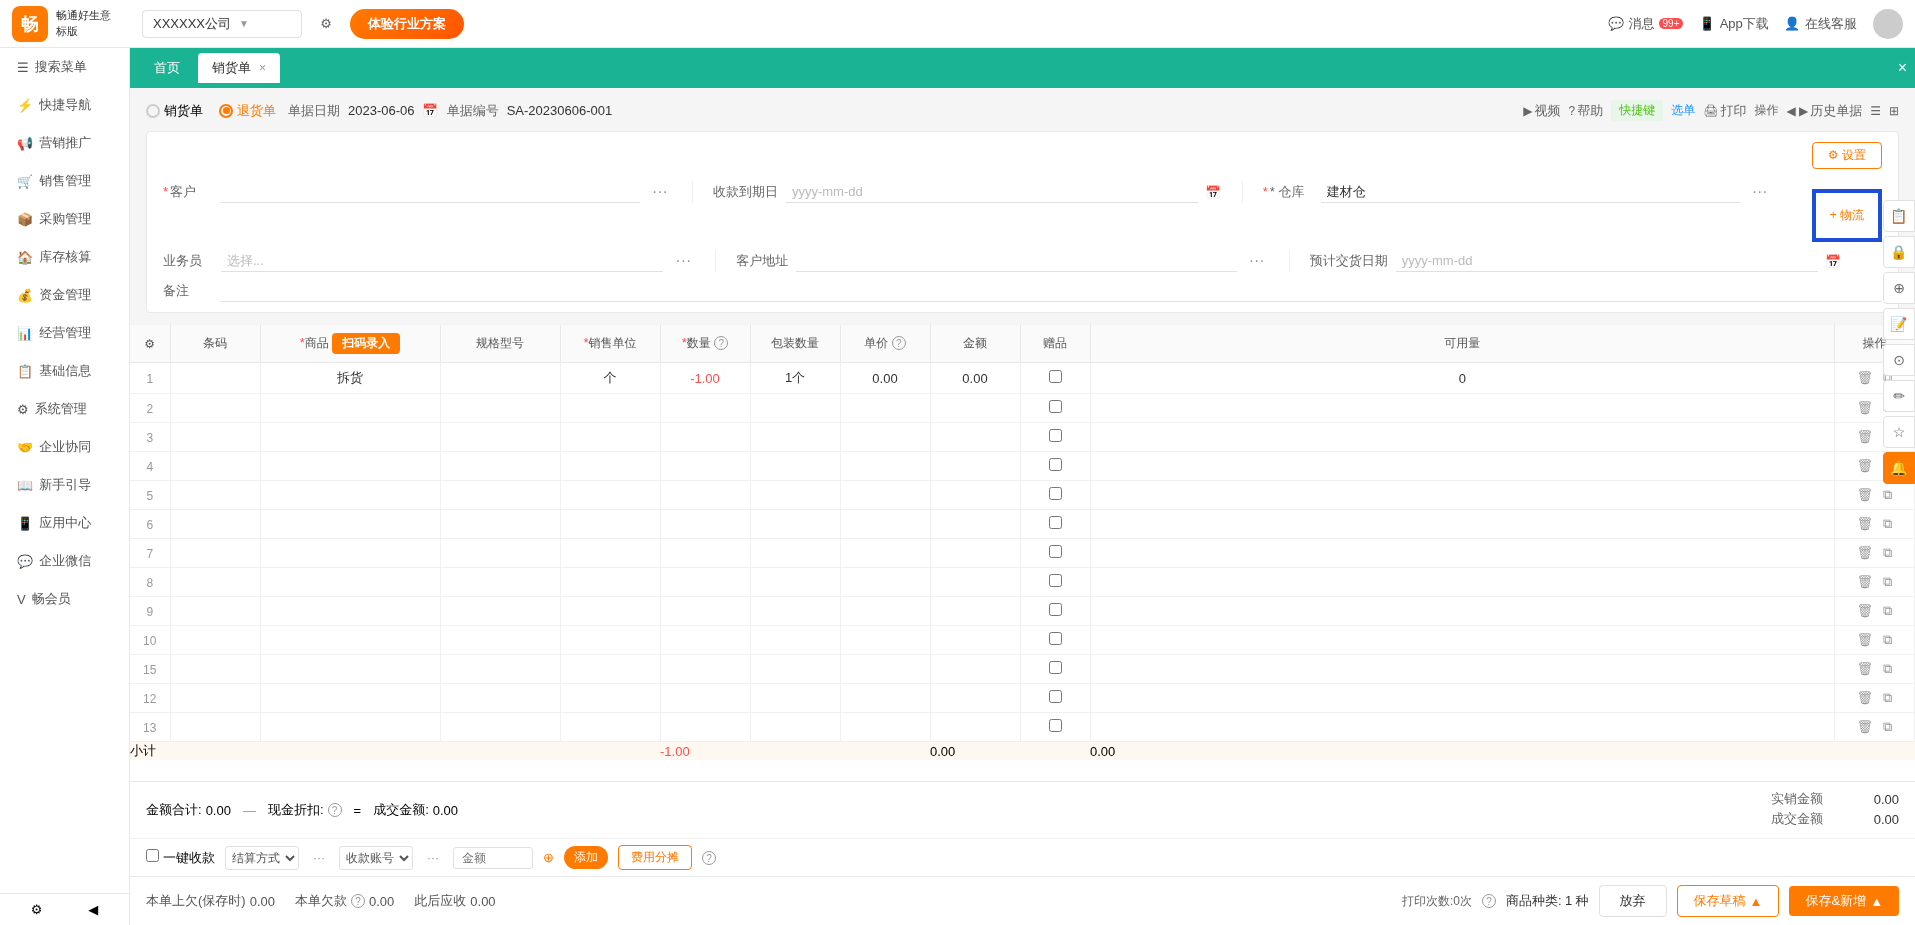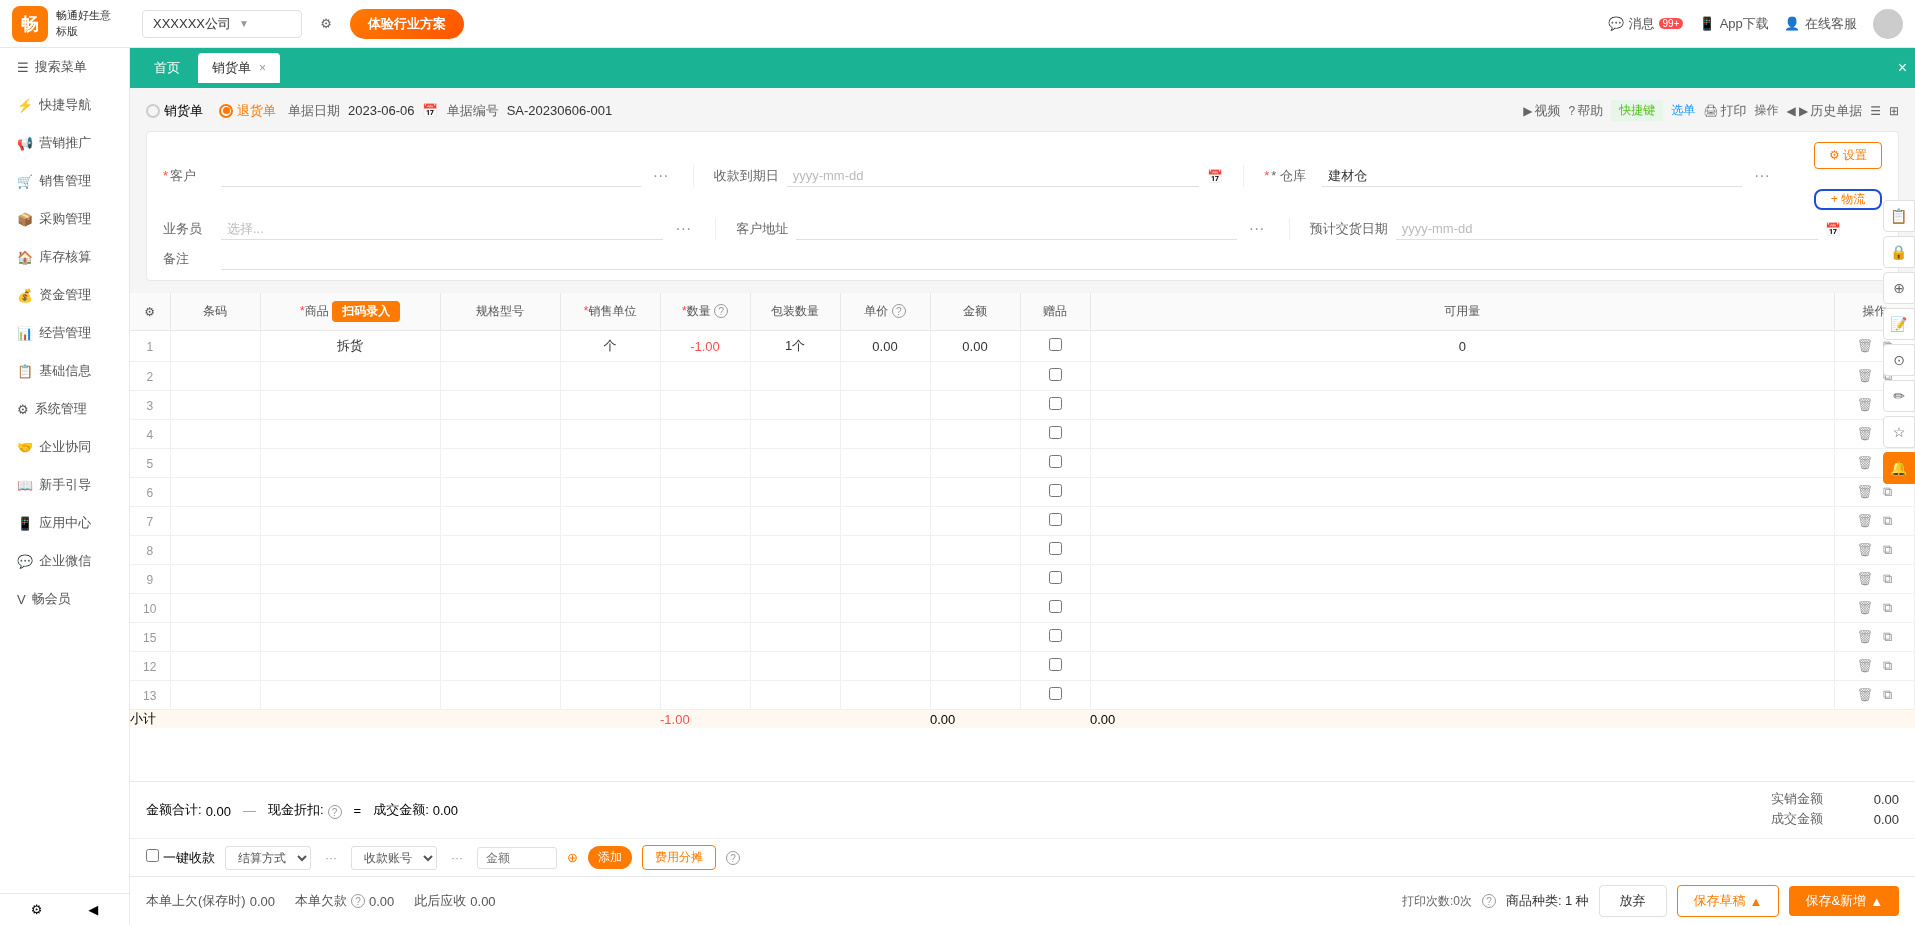--- a/index.html
+++ b/index.html
@@ -142,22 +142,22 @@
     .field-dots { color: #999; font-size: 16px; cursor: pointer; padding: 0 4px; }
 
     .right-actions {
       display: flex; flex-direction: column; gap: 20px; margin-left: auto; flex-shrink: 0;
     }
     .btn-settings {
       background: #fff; border: 1px solid #ff7a00; color: #ff7a00;
       border-radius: 4px; padding: 4px 14px; cursor: pointer; font-size: 12px;
     }
     .btn-logistics {
-      background: #fff; border: 2px solid #1d4ed8; color: #ff7a00;
-      border-radius: 8px; padding: 0 14px; cursor: pointer; font-size: 12px;
+      background: #fff; border: 4px solid #1d4ed8; color: #ff7a00;
+      border-radius: 0; padding: 14px 14px; cursor: pointer; font-size: 12px;
     }
 
     
     .table-area { flex: 1; overflow-y: auto; background: white; }
     .scan-btn {
       background: #ff7a00; color: white; border: none; border-radius: 4px;
       padding: 2px 10px; cursor: pointer; font-size: 12px; font-weight: bold;
     }
 
     table { width: 100%; border-collapse: collapse; }
@@ -172,29 +172,29 @@
     }
     .row-num { color: #999; font-size: 12px; }
     .subtotal-row td { background: #fff8f0; font-weight: 500; }
 
     
     .bottom-area { background: #fff; border-top: 1px solid #e8e8e8; flex-shrink: 0; }
     .bottom-summary {
       display: flex; align-items: center; gap: 12px; padding: 8px 16px;
       border-bottom: 1px solid #f0f0f0;
     }
-    .summary-item { display: flex; align-items: flex-end; gap: 4px; font-size: 13px; }
+    .summary-item { display: flex; align-items: center; gap: 4px; font-size: 13px; }
     .summary-divider { color: #999; }
     .result-item { display: flex; align-items: center; gap: 4px; font-size: 13px; font-weight: 500; }
     .bottom-payment {
       display: flex; align-items: center; gap: 10px; padding: 6px 16px;
     }
     .checkbox-item { display: flex; align-items: flex-start; gap: 4px; font-size: 12px; cursor: pointer; }
     .select-input {
-      border: 1px solid #e0e0e0; border-radius: 3px; padding: 3px 8px;
+      border: 1px solid #e0e0e0; border-radius: 3px; padding: 3px 2px;
       font-size: 12px; background: white; cursor: pointer; color: #555;
     }
     .text-input-sm {
       border: 1px solid #e0e0e0; border-radius: 3px; padding: 3px 8px;
       font-size: 12px; background: white; color: #555;
     }
     .add-btn {
       background: #ff7a00; color: white; border: none; border-radius: 12px;
       padding: 3px 10px; cursor: pointer; font-size: 12px;
     }

